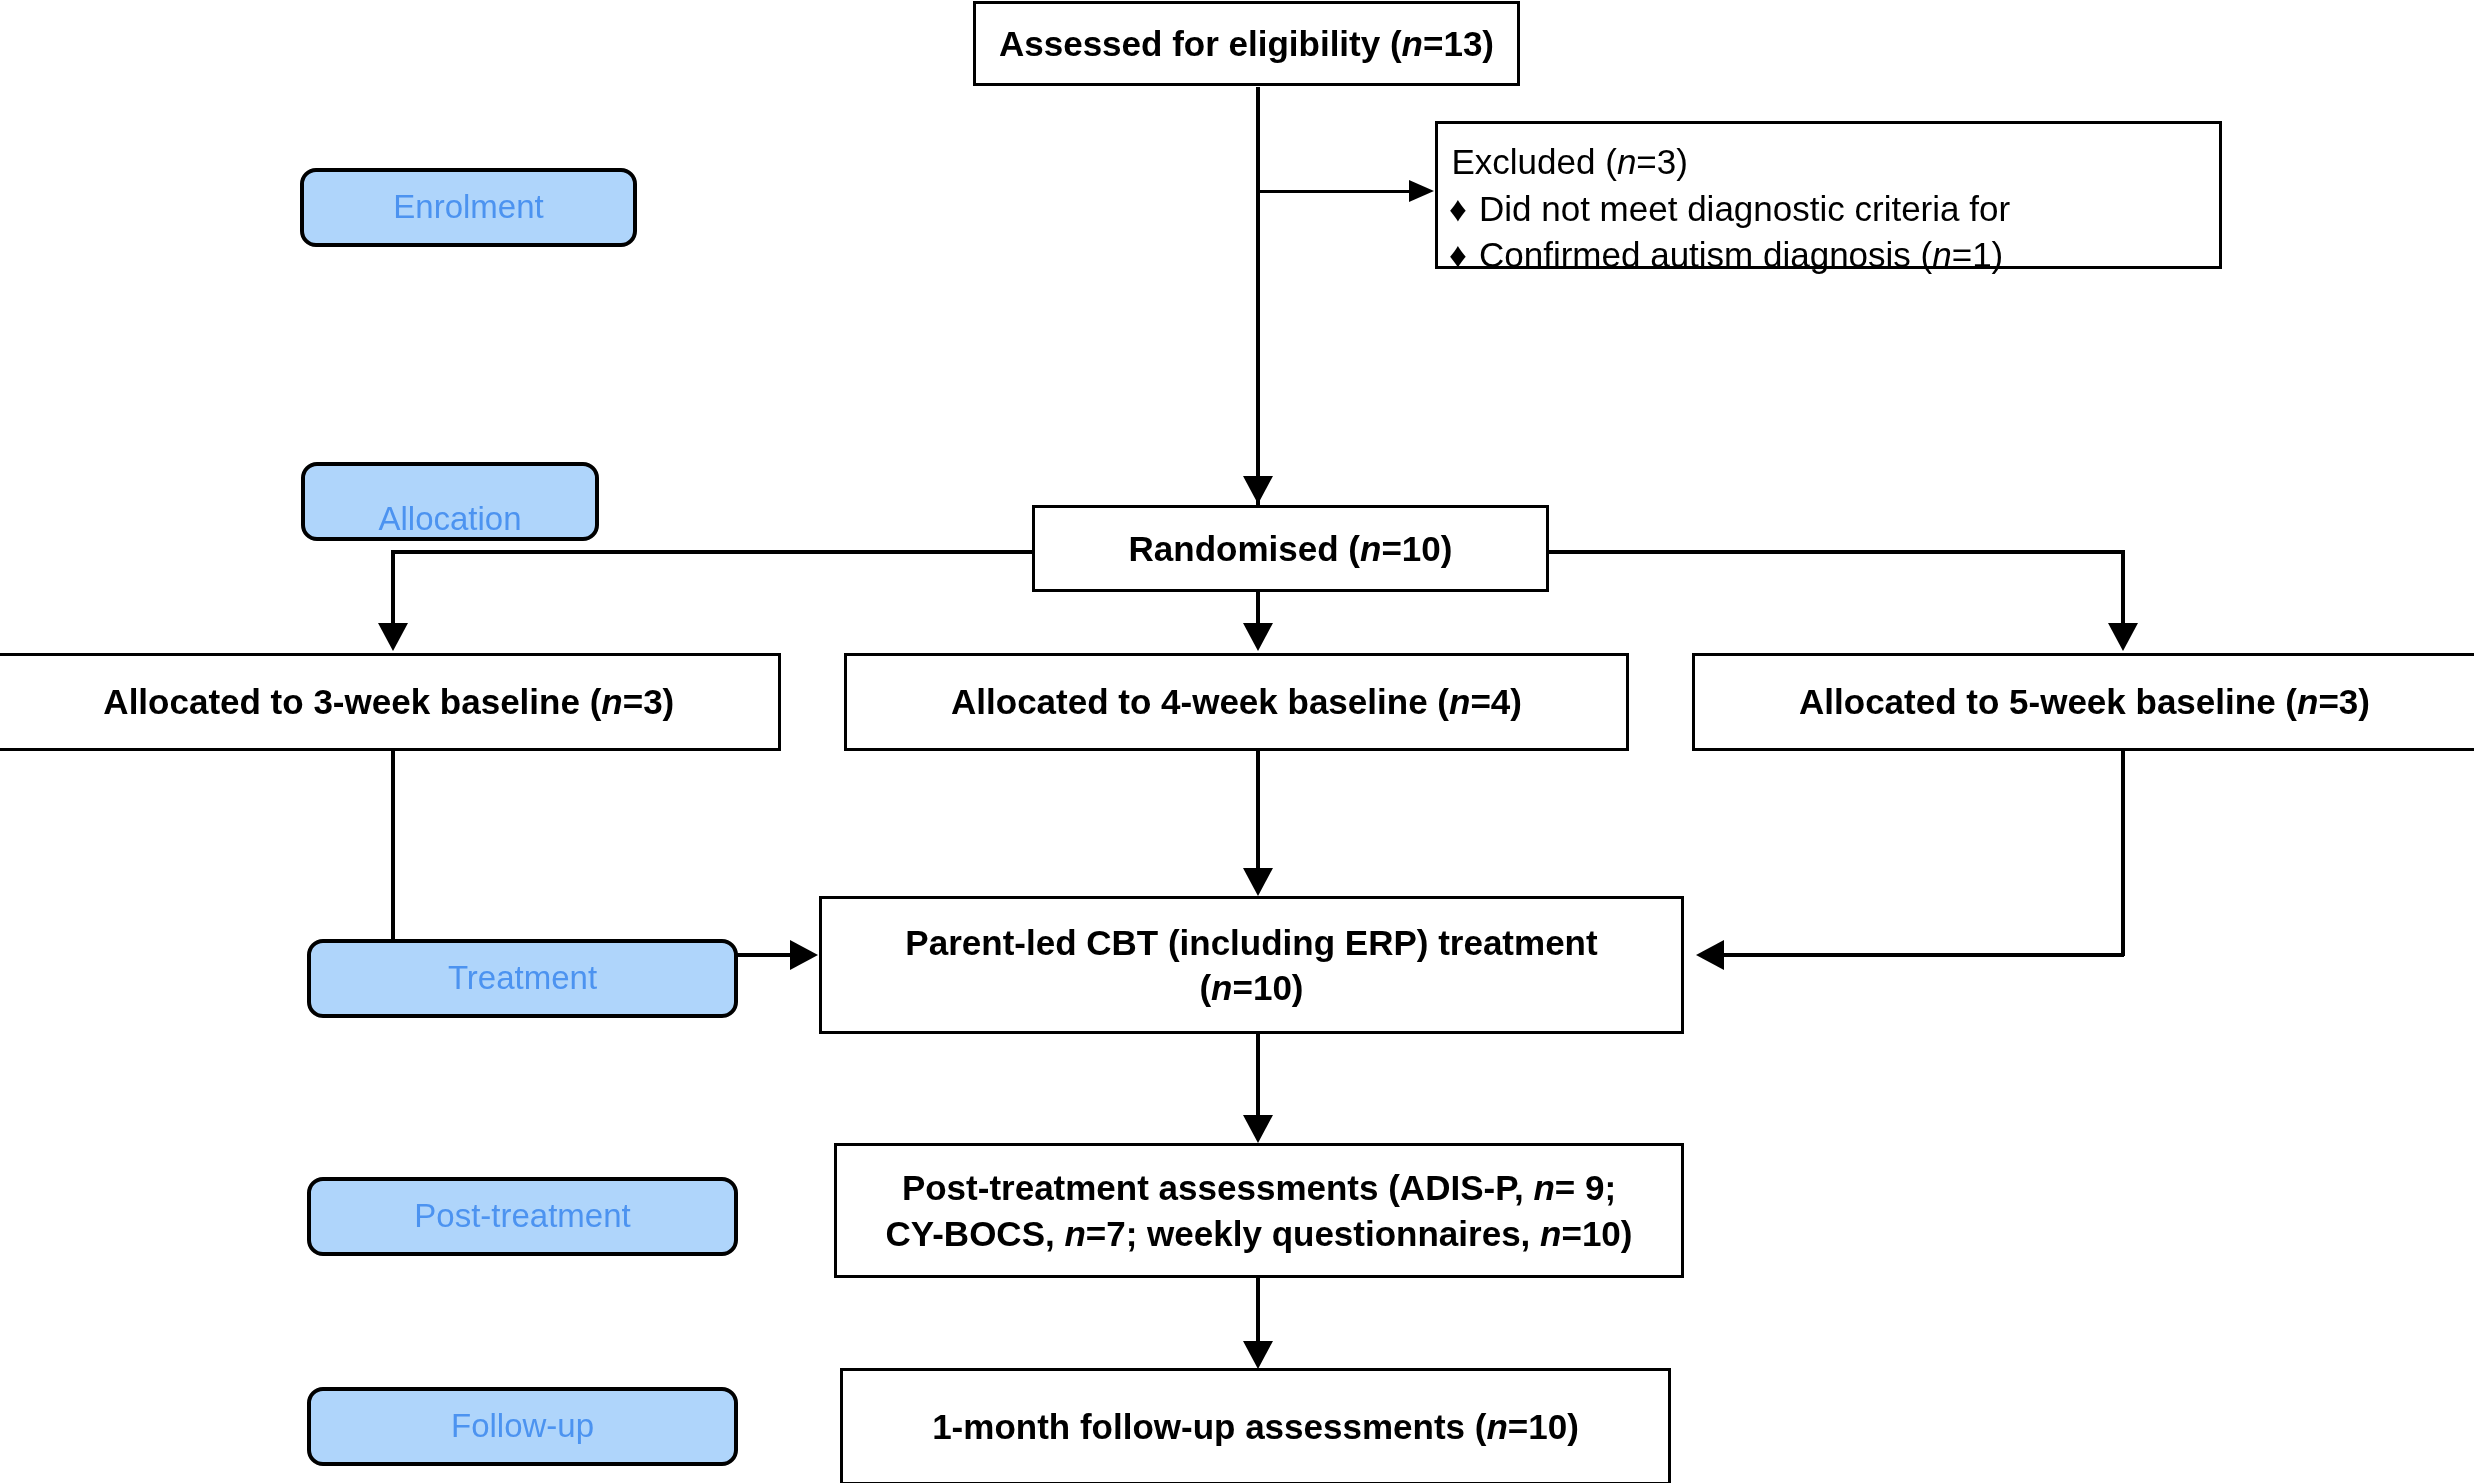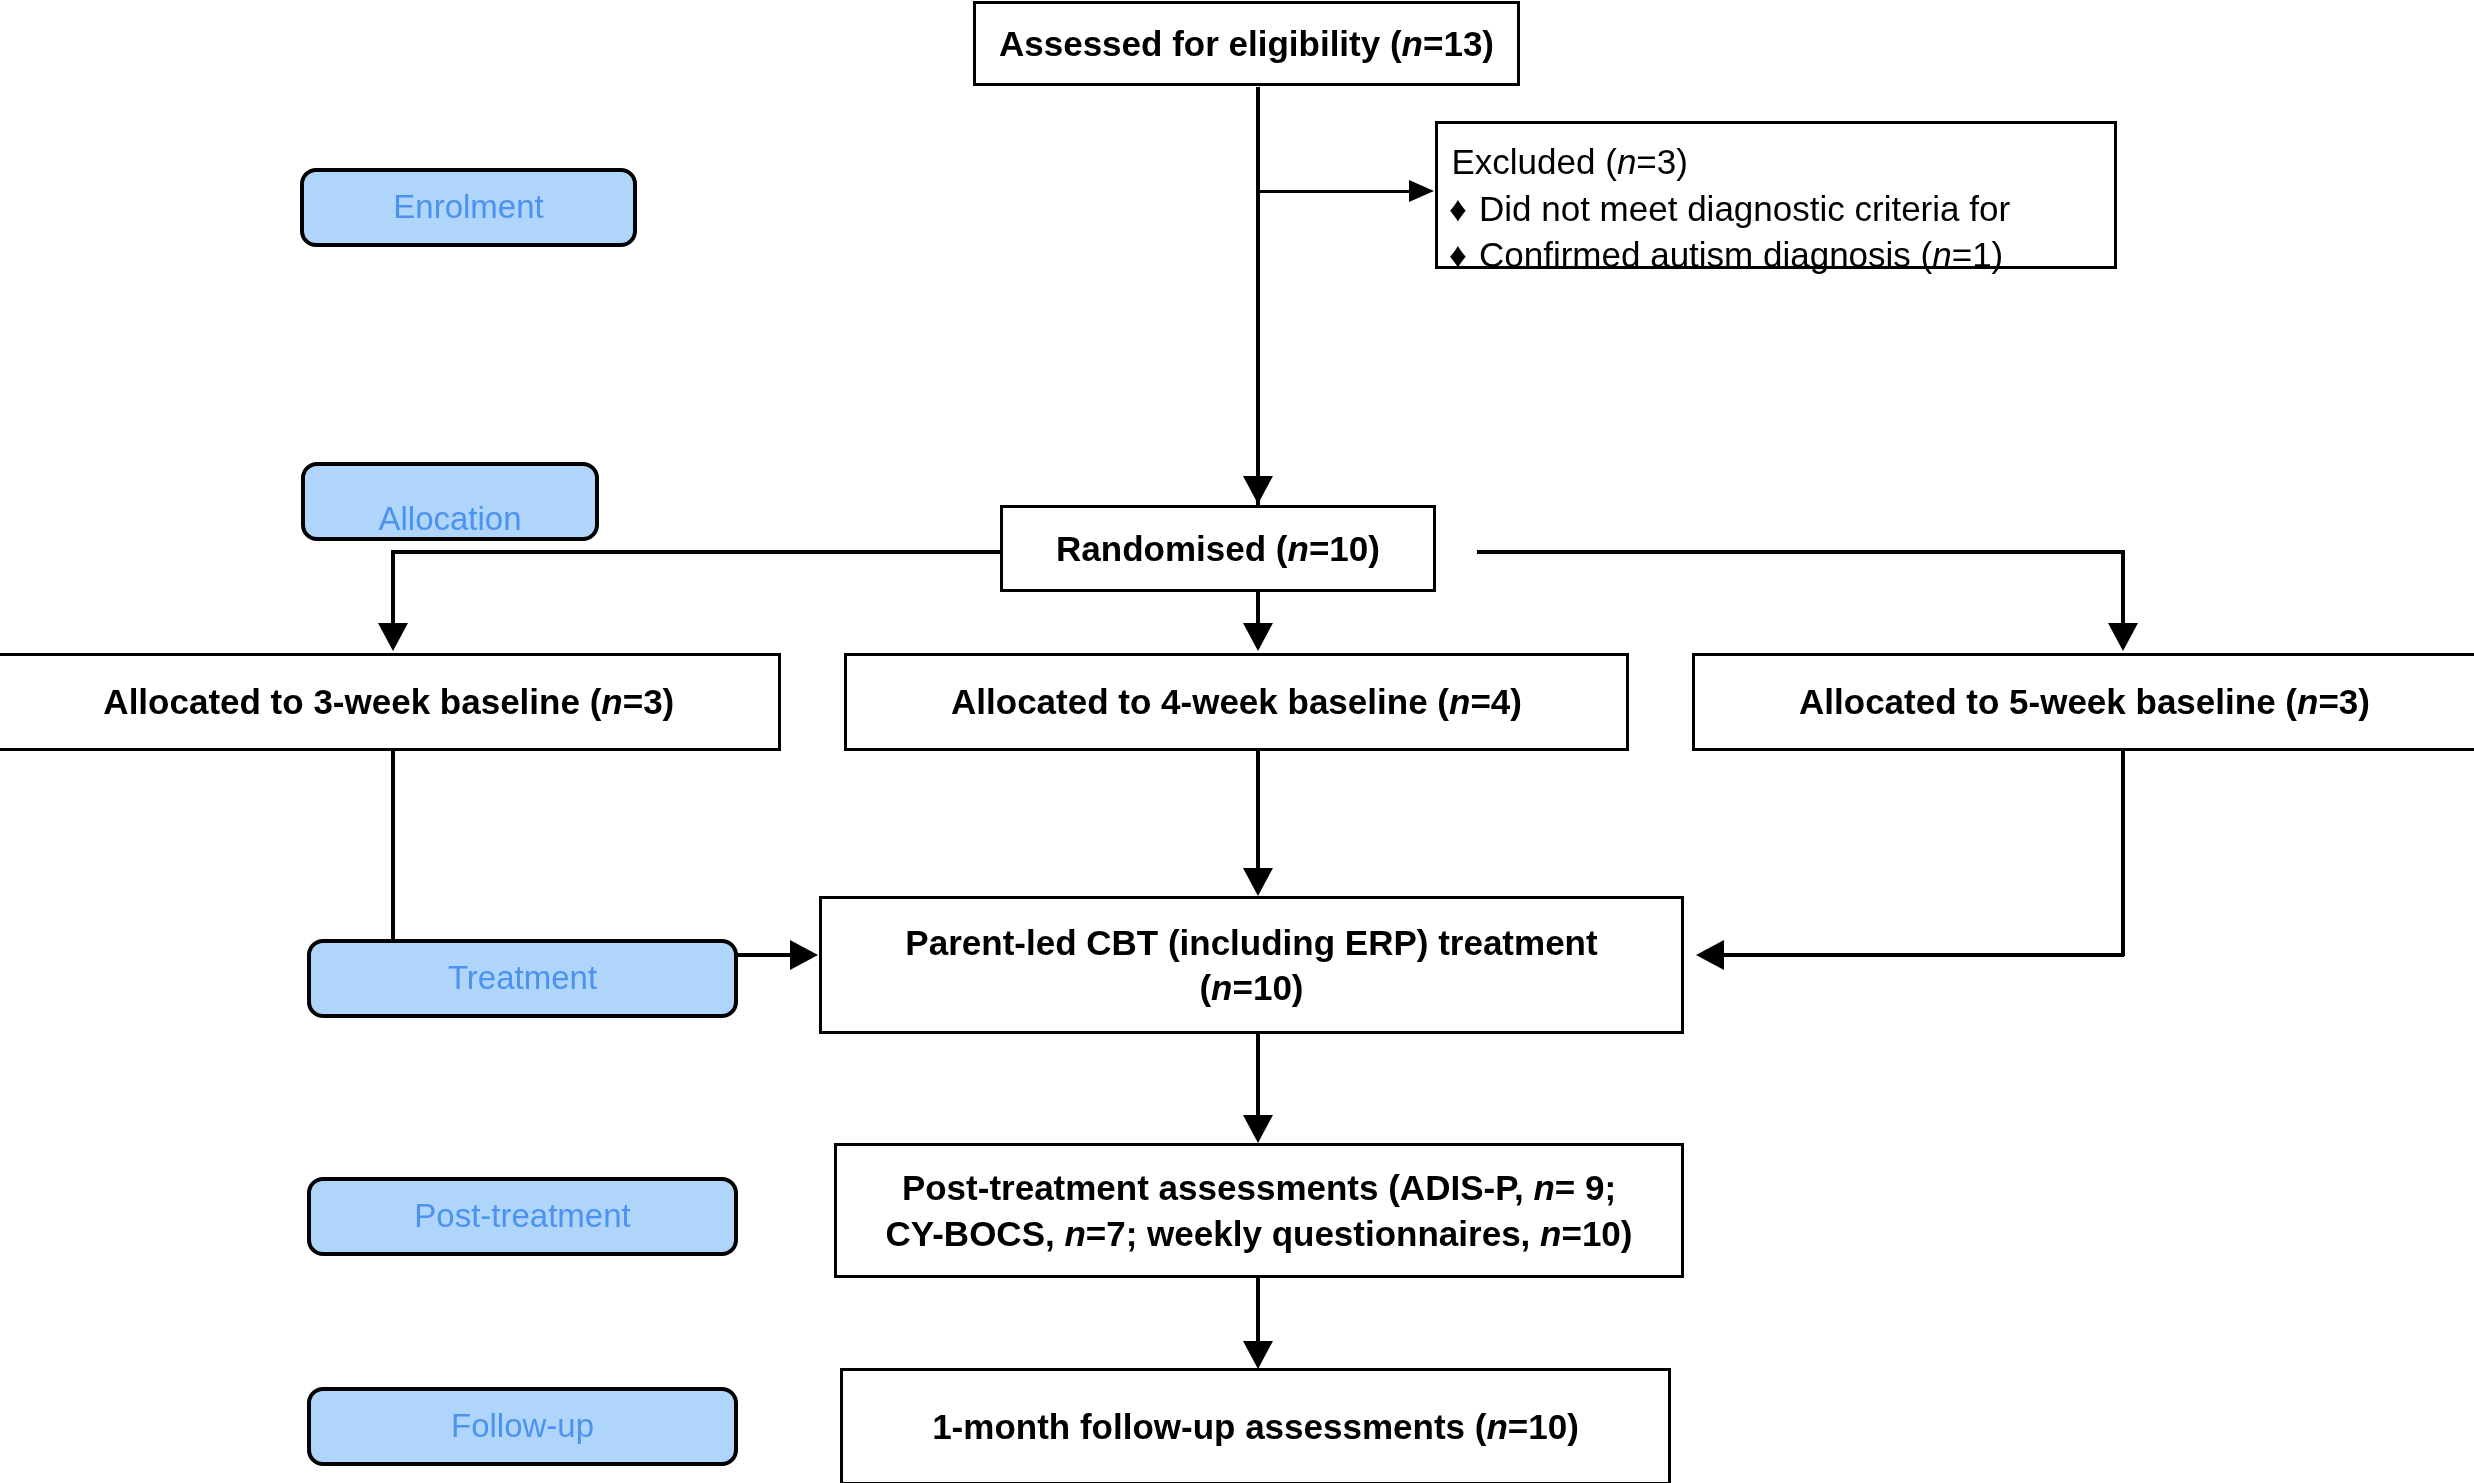--- a/index.html
+++ b/index.html
@@ -134,41 +134,41 @@
       <span>Assessed for eligibility (</span><i>n</i><span>=13)</span>
     </div>
   </div>
 
   <div class="vline" style="left:1256px; top:87px; height:418px;"></div>
   <div class="arr-down" style="left:1243px; top:476px;"></div>
 
   <div class="hline-thin" style="left:1257px; top:190px; width:157px;"></div>
   <div class="arr-right-sm" style="left:1409px; top:180px;"></div>
 
-  <div class="box" style="left:1435px; top:121px; width:682px; height:148px; align-items:flex-start; padding-top:15px;">
+  <div class="box" style="left:1435px; top:121px; width:787px; height:148px; align-items:flex-start; padding-top:15px;">
     <div class="excluded-body">
       <div class="excl-title"><span>Excluded (</span><i>n</i><span>=3)</span></div>
 
       <div class="excl-item">
         <span class="excl-bullet">♦</span>
         <span class="excl-text"><span>Did not meet diagnostic criteria for</span></span>
       </div>
 
       <div class="excl-item">
         <span class="excl-bullet">♦</span>
         <span class="excl-text"><span>Confirmed autism diagnosis (</span><i>n</i><span>=1)</span></span>
       </div>
     </div>
   </div>
 
   <div class="stage" style="left:301px; top:462px; width:298px; height:79px;align-items:flex-end;">
     <span>Allocation</span>
   </div>
 
-  <div class="box" style="left:1000px; top:505px; width:436px; height:87px;">
+  <div class="box" style="left:1032px; top:505px; width:517px; height:87px;">
     <div class="inner">
       <span>Randomised (</span><i>n</i><span>=10)</span>
     </div>
   </div>
 
   <div class="hline" style="left:391px; top:550px; width:644px;"></div>
   <div class="hline" style="left:1477px; top:550px; width:648px;"></div>
 
   <div class="vline" style="left:391px; top:550px; height:79px;"></div>
   <div class="arr-down" style="left:378px; top:623px;"></div>

